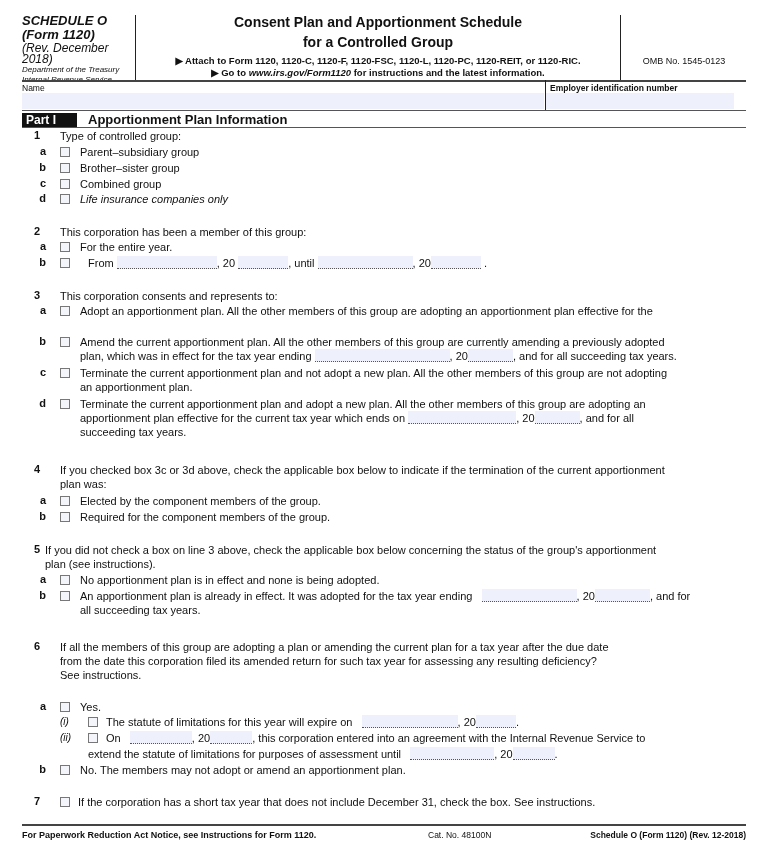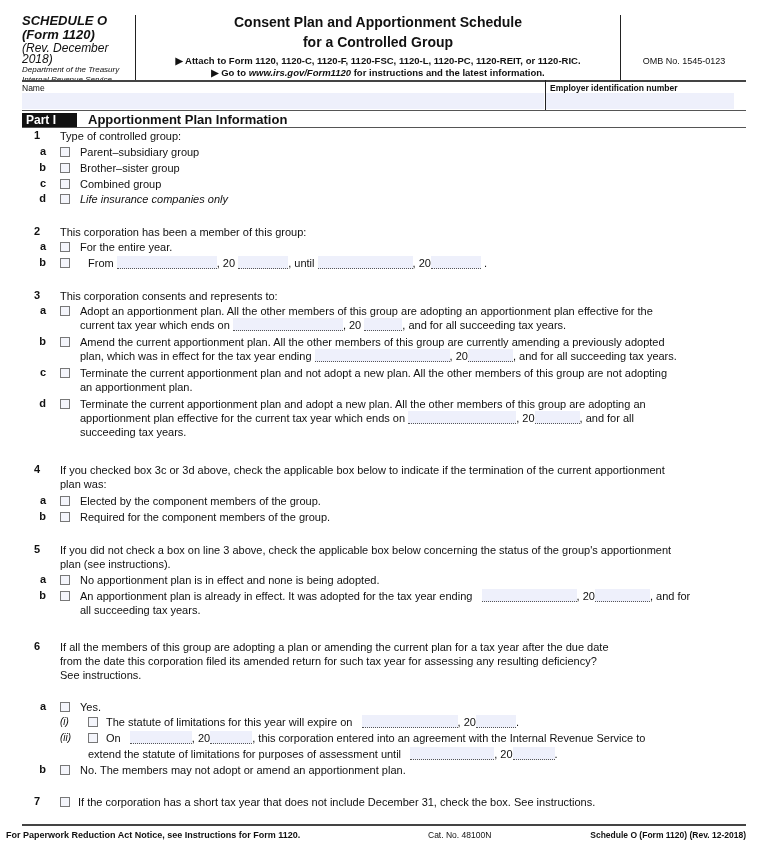--- a/index.html
+++ b/index.html
@@ -104,21 +104,20 @@
   <span>.</span>
 </div>
 
 <div class="abs num" style="left:26px; top:289px;">3</div>
 <div class="abs txt" style="left:60px; top:289px;">This corporation consents and represents to:</div>
 
 <div class="abs sub" style="left:32px; top:304px;">a</div>
 <div class="abs cb" style="left:60px; top:306px;"></div>
 <div class="abs para" style="left:80px; top:304px;">
   <div class="txt">Adopt an apportionment plan. All the other members of this group are adopting an apportionment plan effective for the</div>
-  <div class="txt"><span>current tax year which ends on</span> <span class="field" style="width:110px;"></span><span>, 20</span> <span class="field" style="width:38px;"></span><span>, and for all succeeding tax years.</span></div>
 </div>
 
 <div class="abs sub" style="left:32px; top:335px;">b</div>
 <div class="abs cb" style="left:60px; top:337px;"></div>
 <div class="abs para" style="left:80px; top:335px;">
   <div class="txt">Amend the current apportionment plan. All the other members of this group are currently amending a previously adopted</div>
   <div class="txt"><span>plan, which was in effect for the tax year ending</span> <span class="field" style="width:135px;"></span><span>, 20</span><span class="field" style="width:45px;"></span><span>, and for all succeeding tax years.</span></div>
 </div>
 
 <div class="abs sub" style="left:32px; top:366px;">c</div>
@@ -142,21 +141,21 @@
   <div class="txt">plan was:</div>
 </div>
 <div class="abs sub" style="left:32px; top:494px;">a</div>
 <div class="abs cb" style="left:60px; top:496px;"></div>
 <div class="abs txt" style="left:80px; top:494px;">Elected by the component members of the group.</div>
 <div class="abs sub" style="left:32px; top:510px;">b</div>
 <div class="abs cb" style="left:60px; top:512px;"></div>
 <div class="abs txt" style="left:80px; top:510px;">Required for the component members of the group.</div>
 
 <div class="abs num" style="left:26px; top:543px;">5</div>
-<div class="abs para" style="left:60px; top:543px;">
+<div class="abs para" style="left:45px; top:543px;">
   <div class="txt">If you did not check a box on line 3 above, check the applicable box below concerning the status of the group's apportionment</div>
   <div class="txt">plan (see instructions).</div>
 </div>
 <div class="abs sub" style="left:32px; top:573px;">a</div>
 <div class="abs cb" style="left:60px; top:575px;"></div>
 <div class="abs txt" style="left:80px; top:573px;">No apportionment plan is in effect and none is being adopted.</div>
 <div class="abs sub" style="left:32px; top:589px;">b</div>
 <div class="abs cb" style="left:60px; top:591px;"></div>
 <div class="abs para" style="left:80px; top:589px;">
   <div class="txt"><span>An apportionment plan is already in effect. It was adopted for the tax year ending</span> &nbsp;&nbsp;<span class="field" style="width:95px;"></span><span>, 20</span><span class="field" style="width:55px;"></span><span>, and for</span></div>
@@ -186,15 +185,15 @@
 
 <div class="abs sub" style="left:32px; top:763px;">b</div>
 <div class="abs cb" style="left:60px; top:765px;"></div>
 <div class="abs txt" style="left:80px; top:763px;">No. The members may not adopt or amend an apportionment plan.</div>
 
 <div class="abs num" style="left:26px; top:795px;">7</div>
 <div class="abs cb" style="left:60px; top:797px;"></div>
 <div class="abs txt" style="left:78px; top:795px;">If the corporation has a short tax year that does not include December 31, check the box. See instructions.</div>
 
 <div class="abs hline" style="left:22px; top:824px; width:724px;"></div>
-<div class="abs footer bold" style="left:6px; top:830px;">For Paperwork Reduction Act Notice, see Instructions for Form 1120.</div>
+<div class="abs footer bold" style="left:22px; top:830px;">For Paperwork Reduction Act Notice, see Instructions for Form 1120.</div>
 <div class="abs footer" style="left:428px; top:830px; font-size:8.5px;">Cat. No. 48100N</div>
 <div class="abs footer bold" style="left:560px; top:830px; width:186px; text-align:right; font-size:8.5px;">Schedule O (Form 1120) (Rev. 12-2018)</div>
 
 </body></html>

